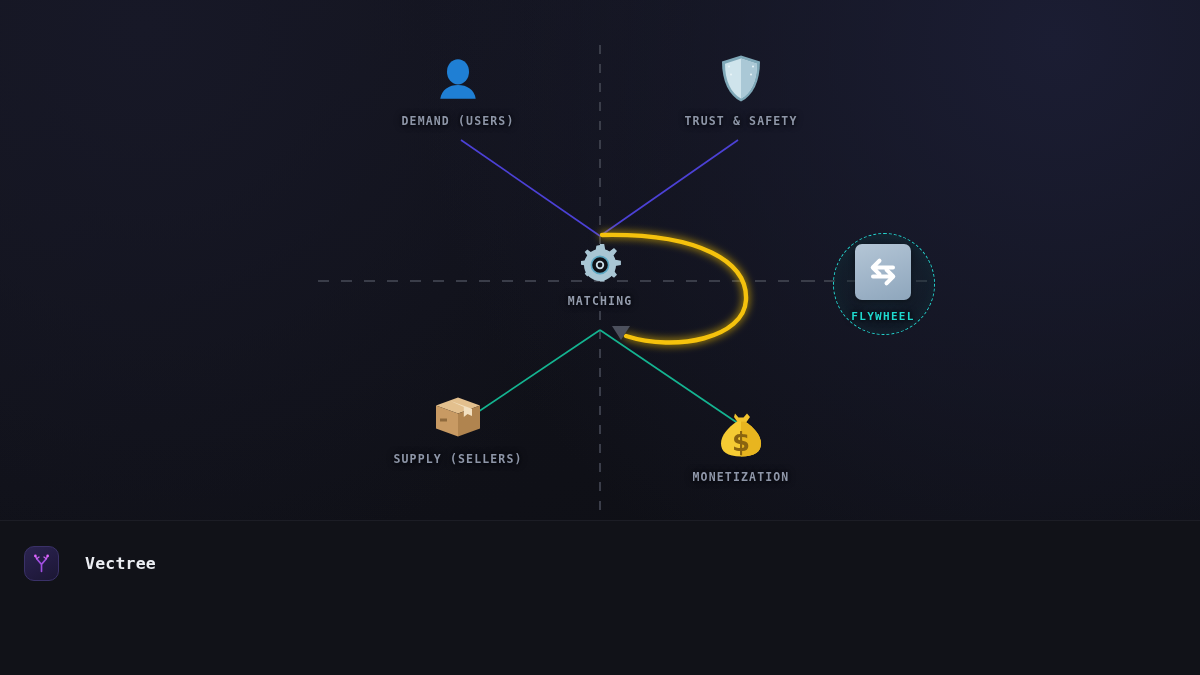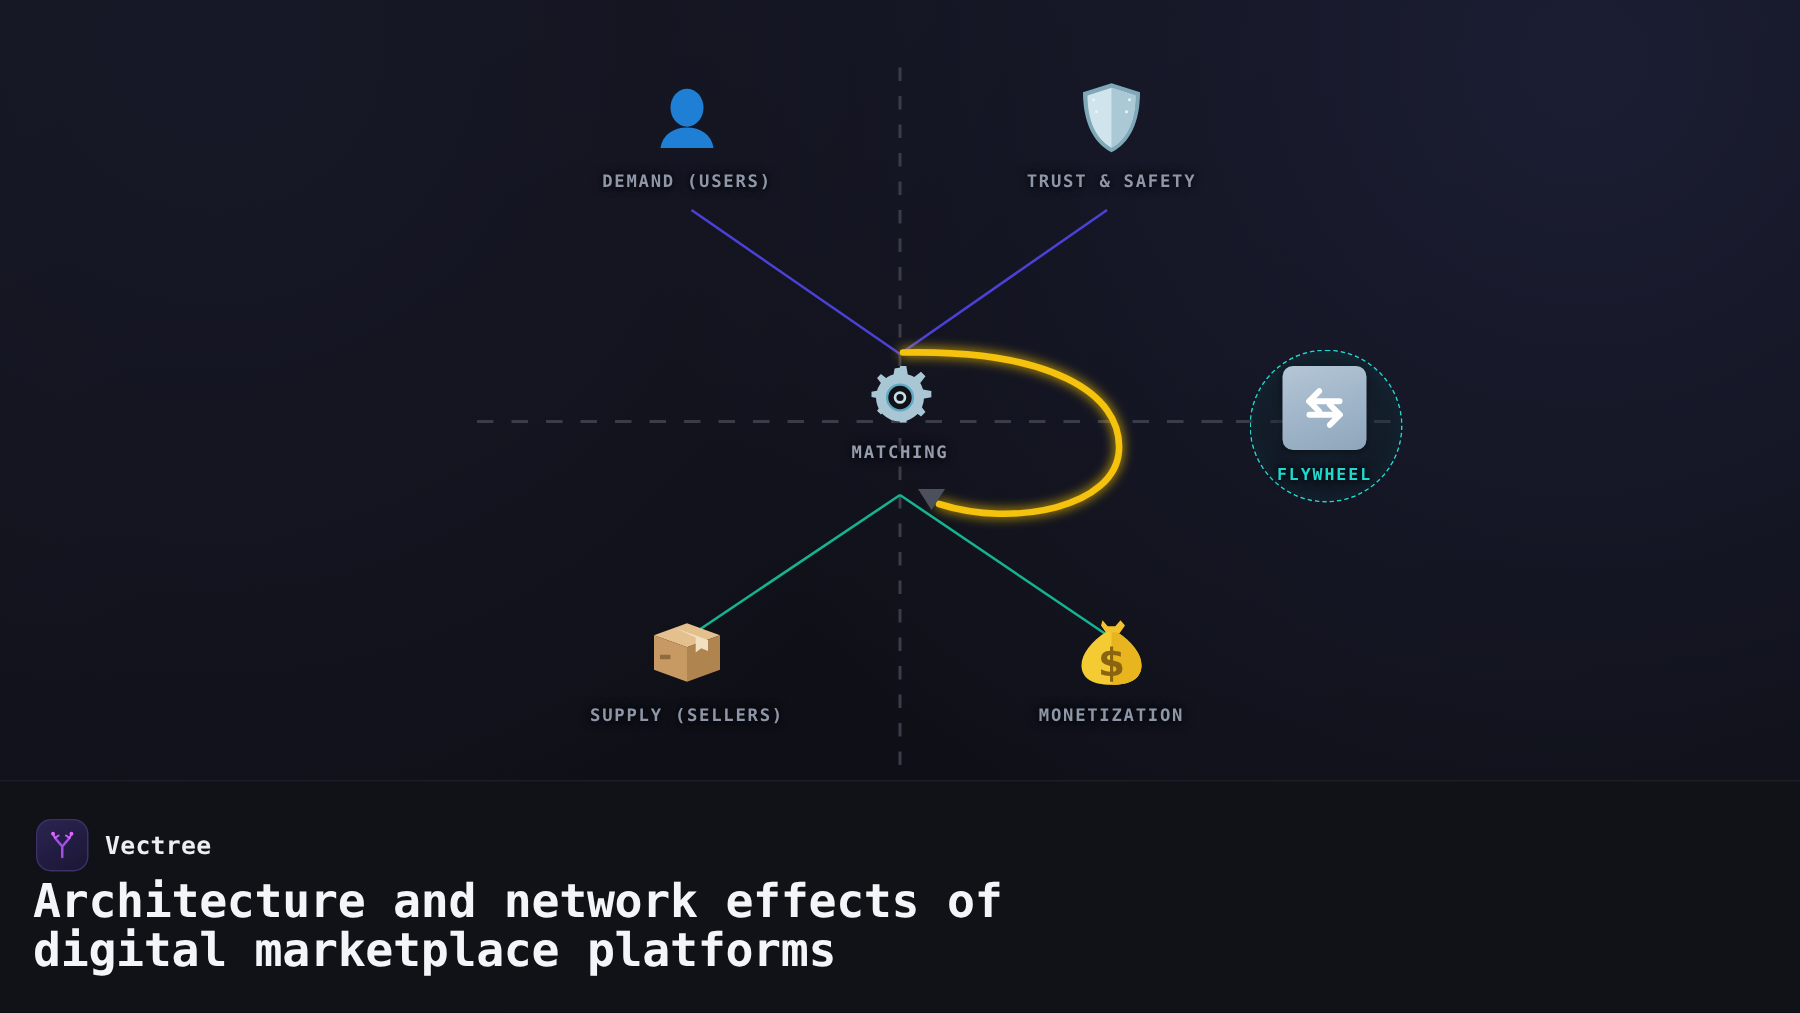--- a/index.html
+++ b/index.html
@@ -111,21 +111,21 @@
     height: 155px;
     background: #111218;
     border-top: 1px solid #1c1d25;
   }
   #brand {
     position: absolute;
     left: 24px;
     top: 25px;
     display: flex;
     align-items: center;
-    gap: 11px;
+    gap: 26px;
   }
   .logo-box {
     width: 33px; height: 33px;
     border-radius: 10px;
     background: linear-gradient(150deg, #2b2450 0%, #221b40 60%, #1b1733 100%);
     border: 1px solid #3a3168;
     display: flex; align-items: center; justify-content: center;
   }
   .brand-name {
     font-size: 16.5px;
@@ -242,21 +242,21 @@
           <svg width="40" height="40" viewBox="0 0 40 40" aria-hidden="true">
             <path d="M9.5 14.5 h19 a5.5 5.5 0 0 1 0 0 l0 0" fill="none"></path>
             <path d="M30 13.5 H14.5 l3.6-3.6 a2 2 0 0 0-2.8-2.8 l-7 7 a2 2 0 0 0 0 2.8 l7 7 a2 2 0 0 0 2.8-2.8 l-3.6-3.6 H30 a2 2 0 0 0 0-4 z" fill="#ffffff"></path>
             <path d="M10 26.5 H25.5 l-3.6 3.6 a2 2 0 0 0 2.8 2.8 l7-7 a2 2 0 0 0 0-2.8 l-7-7 a2 2 0 0 0-2.8 2.8 l3.6 3.6 H10 a2 2 0 0 0 0 4 z" fill="#ffffff"></path>
           </svg>
         </div>
       </div>
       <div class="node-label">FLYWHEEL</div>
     </div>
 
-    <div class="node" style="left:458px; top:446px;">
+    <div class="node" style="left:458px; top:428px;">
       <div class="node-glyph">
         <svg width="50" height="48" viewBox="0 0 50 48" aria-hidden="true">
           <path d="M25 5 L47 13 L25 21 L3 13 Z" fill="#e3c08e"></path>
           <path d="M3 13 L25 21 L25 44 L3 36 Z" fill="#c89a63"></path>
           <path d="M47 13 L25 21 L25 44 L47 36 Z" fill="#b0844f"></path>
           <path d="M17 8.2 L39 16.2 L39 23.5 L34.5 21.6 L30.8 24.5 L30.8 14.5 Z" fill="#f2e0c0"></path>
           <rect x="7" y="26" width="7" height="3" fill="#8f6a3d"></rect>
         </svg>
       </div>
       <div class="node-label">SUPPLY (SELLERS)</div>
@@ -283,20 +283,16 @@
           <path d="M12 21 L12 13 L6.5 6.5 M12 13 L17.5 6.5" stroke="#a04fe0" stroke-width="1.9" fill="none" stroke-linecap="round"></path>
           <path d="M6.5 6.5 L5 3.5 M6.5 6.5 L9.2 4.6" stroke="#c862f0" stroke-width="1.5" fill="none" stroke-linecap="round"></path>
           <path d="M17.5 6.5 L19 3.5 M17.5 6.5 L14.8 4.6" stroke="#c862f0" stroke-width="1.5" fill="none" stroke-linecap="round"></path>
           <circle cx="5" cy="3.3" r="1.5" fill="#e066ff"></circle>
           <circle cx="19" cy="3.3" r="1.5" fill="#e066ff"></circle>
         </svg>
       </div>
       <div class="brand-name">Vectree</div>
     </div>
 
-    <div id="headline">
-      <div>Architecture and network effects of</div>
-      <div>digital marketplace platforms</div>
-    </div>
 
   </div>
 
 </div>
 
 </body></html>

